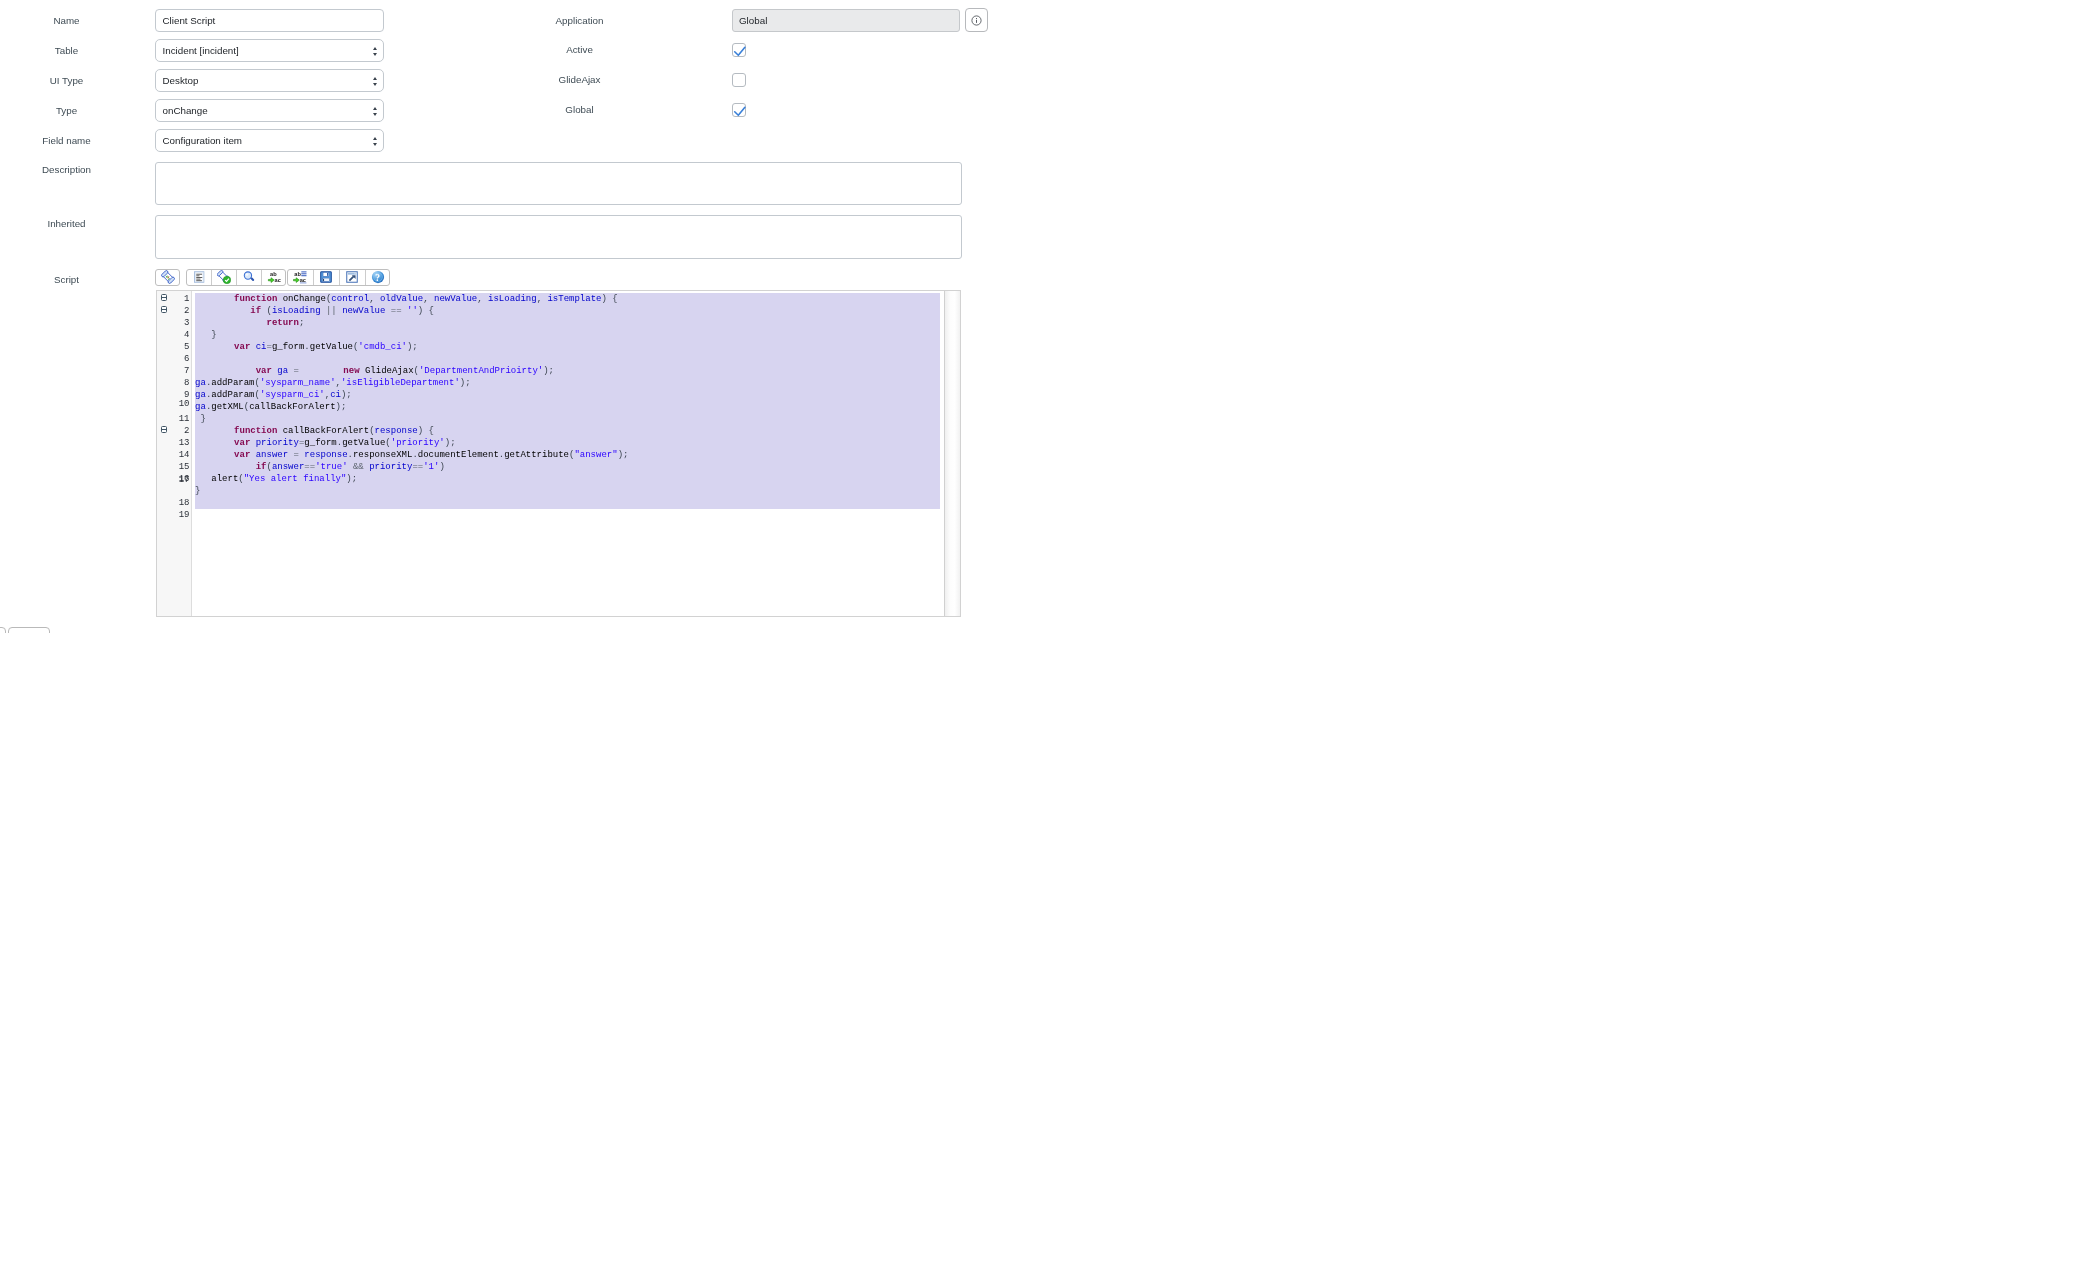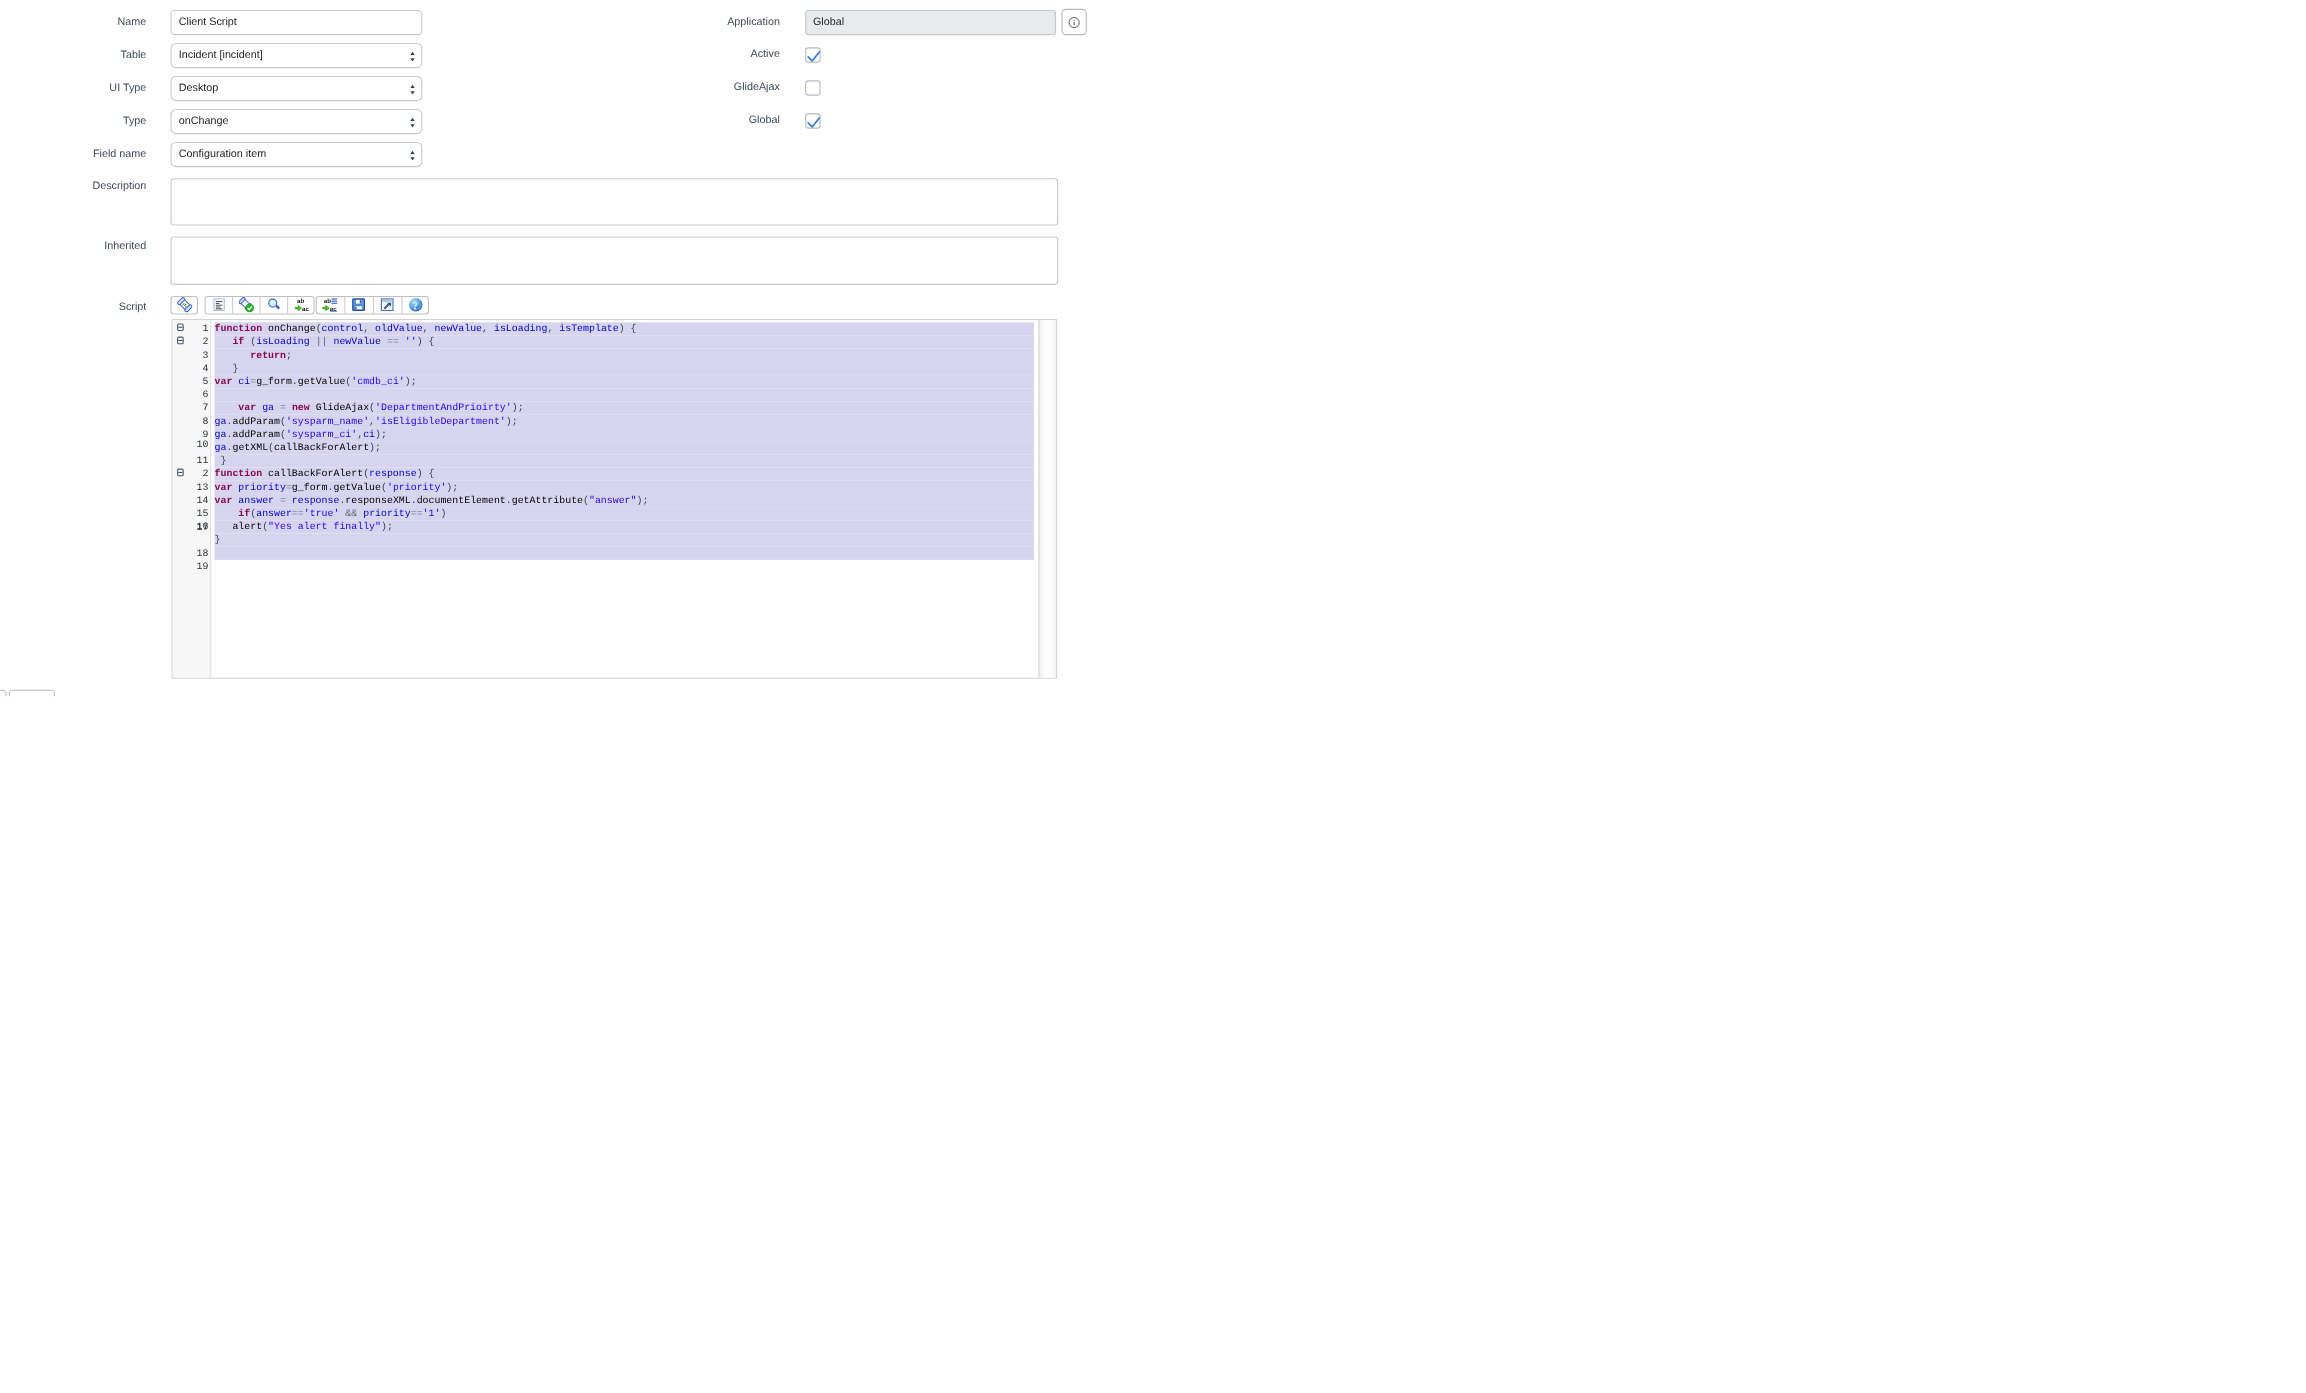--- a/index.html
+++ b/index.html
@@ -1,18 +1,18 @@
 <!DOCTYPE html>
 <html><head>
 <meta charset="utf-8">
 <style>
 html,body{margin:0;padding:0;background:#fff;}
 body{width:1048px;height:633px;position:relative;overflow:hidden;
   font-family:"Liberation Sans",sans-serif;-webkit-font-smoothing:antialiased;}
-.lab{position:absolute;text-align:right;font-size:9.8px;color:#3e4b54;}
+.lab{position:absolute;text-align:center;font-size:9.8px;color:#3e4b54;}
 .labL{left:0;width:133px;}
 .labR{left:450px;width:259px;}
 .inp{position:absolute;left:155px;width:228.5px;height:23px;box-sizing:border-box;
   border:1px solid #c3c9cf;border-radius:4px;background:#fff;font-size:9.8px;color:#22262b;
   line-height:21px;padding-left:6.5px;}
 .sel{border-radius:5px;}
 .caret{position:absolute;right:4.4px;top:6.6px;width:5px;height:9.4px;}
 .caret i{position:absolute;left:0;width:0;height:0;border-left:2.5px solid transparent;border-right:2.5px solid transparent;}
 .caret .up{top:0;border-bottom:3.7px solid #39424c;}
 .caret .dn{bottom:0;border-top:3.7px solid #39424c;}
@@ -28,21 +28,21 @@
 #ed{position:absolute;left:155.5px;top:290px;width:805.5px;height:326.5px;box-sizing:border-box;border:1px solid #d2d2d2;background:#fff;}
 #gut{position:absolute;left:0;top:0;bottom:0;width:34px;background:#f7f7f7;border-right:1px solid #ddd;}
 #code{position:absolute;left:35px;top:1.75px;font-family:"Liberation Mono",monospace;font-size:9px;line-height:12px;}
 .cl{position:relative;height:12px;}
 .sele{position:absolute;left:3.6px;top:0;width:744.9px;height:12px;background:#d7d4f0;}
 .ct{position:relative;display:block;padding-left:3.6px;white-space:pre;color:#3c4550;}
 .num{position:absolute;font-family:"Liberation Mono",monospace;font-size:9px;line-height:12px;color:#2b3038;width:28px;text-align:right;left:5px;}
 .fold{position:absolute;left:4px;width:6.8px;height:6.8px;box-sizing:border-box;border:1px solid #415565;border-radius:1.5px;background:#fcfeff;}
 .fold:after{content:"";position:absolute;left:0.4px;right:0.4px;top:1.9px;border-top:1px solid #415565;}
 #sb{position:absolute;right:0;top:0;bottom:0;width:15px;border-left:1px solid #d0d0d0;background:linear-gradient(to right,#efefef,#fdfdfd 35%,#ffffff 65%,#f1f1f1);}
-.k{color:#850a51;font-weight:bold;}
+.k{color:#850a51;font-weight:bold;margin-left:39px;}
 .d{color:#0202cc;}
 .v{color:#0202cc;}
 .s{color:#2a00ff;}
 .o{color:#5c646e;}
 .i{color:#000;}
 </style>
 </head>
 <body>
 
 <div class="lab labL" style="top:9px;height:23px;line-height:23px;">Name</div>

